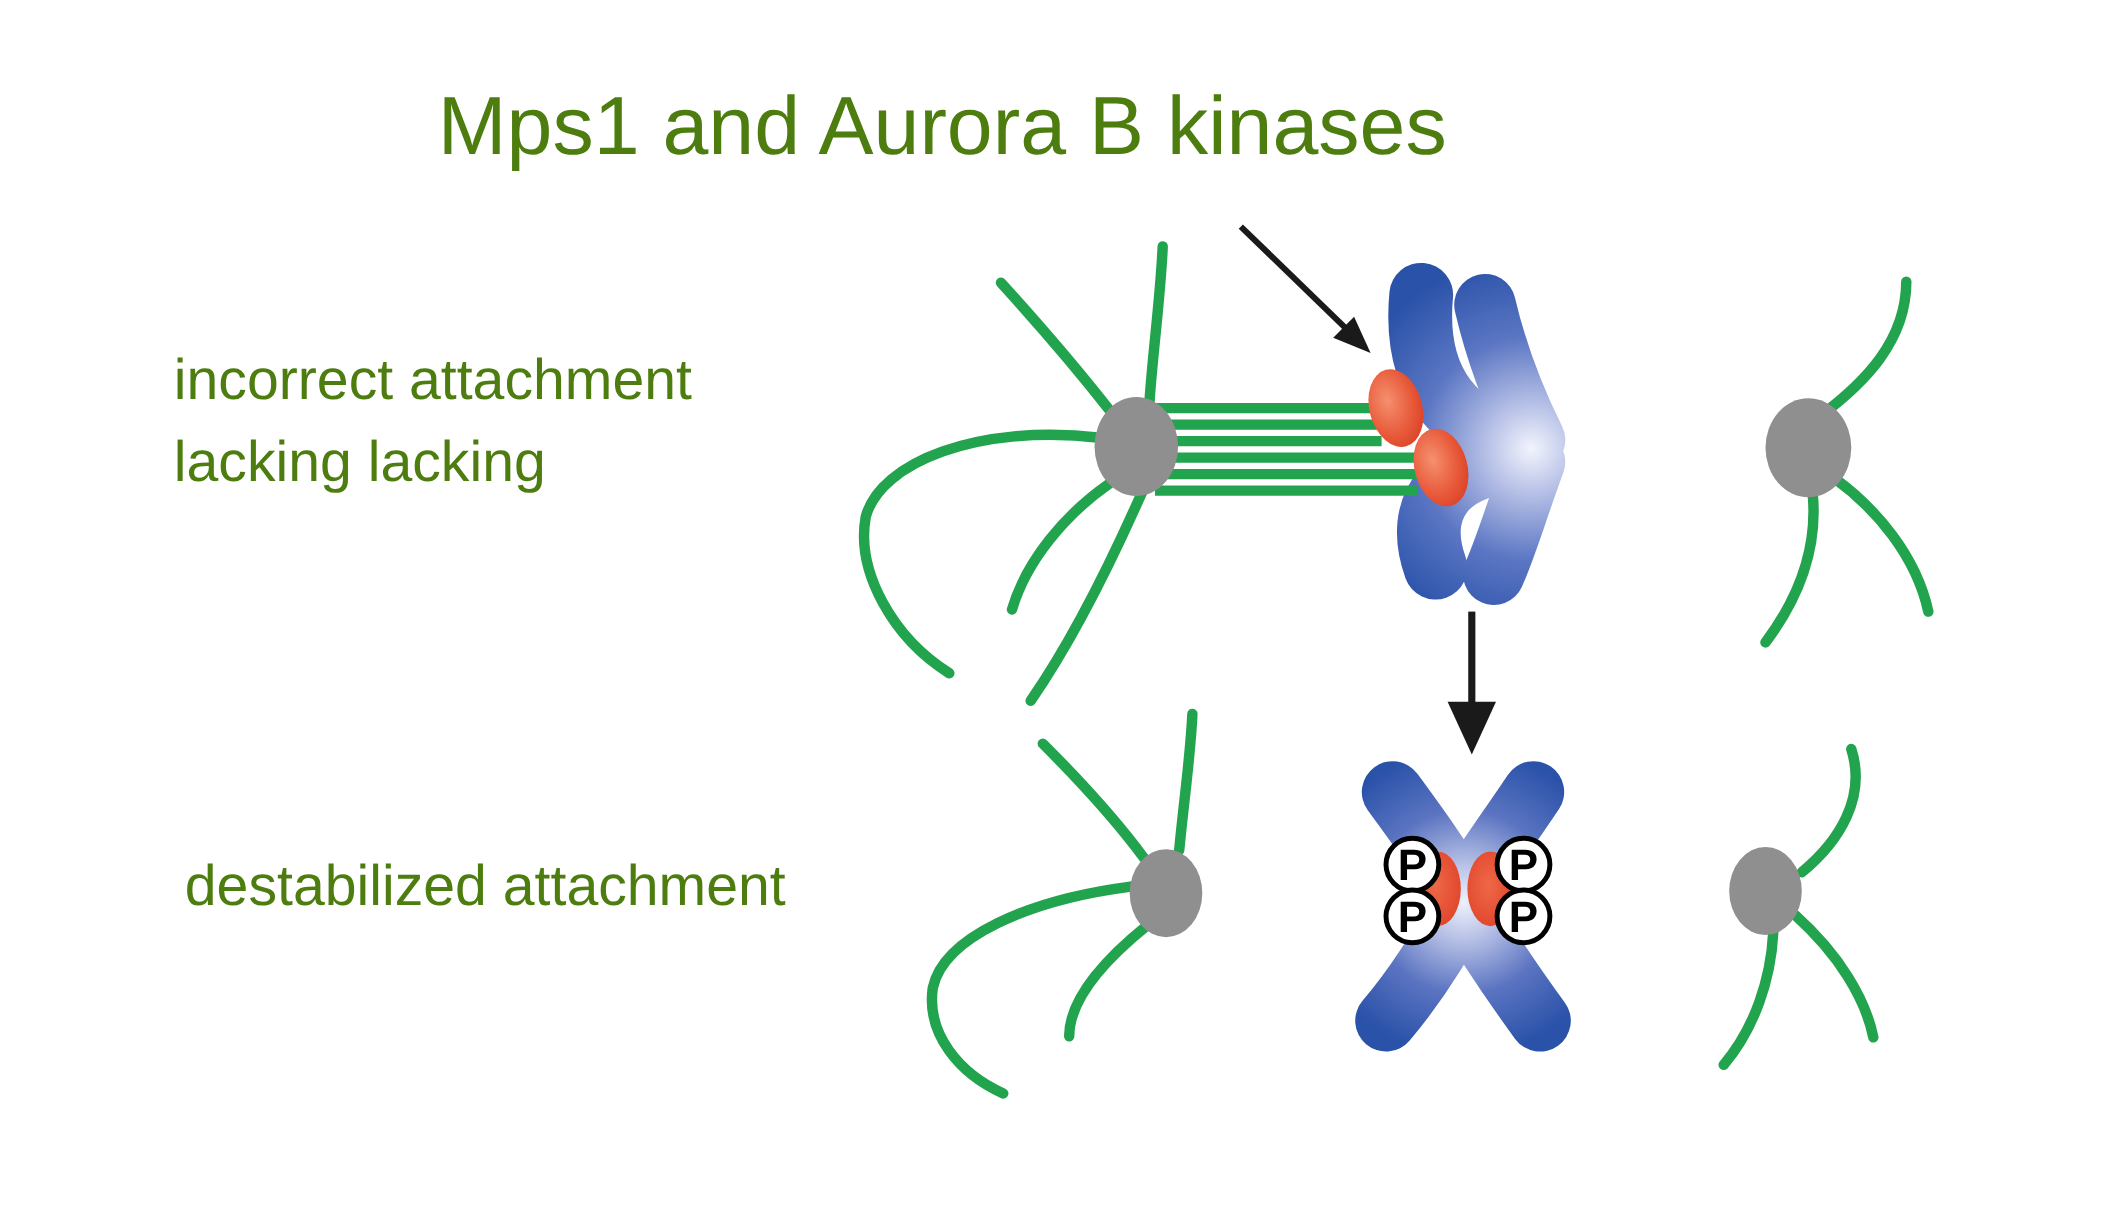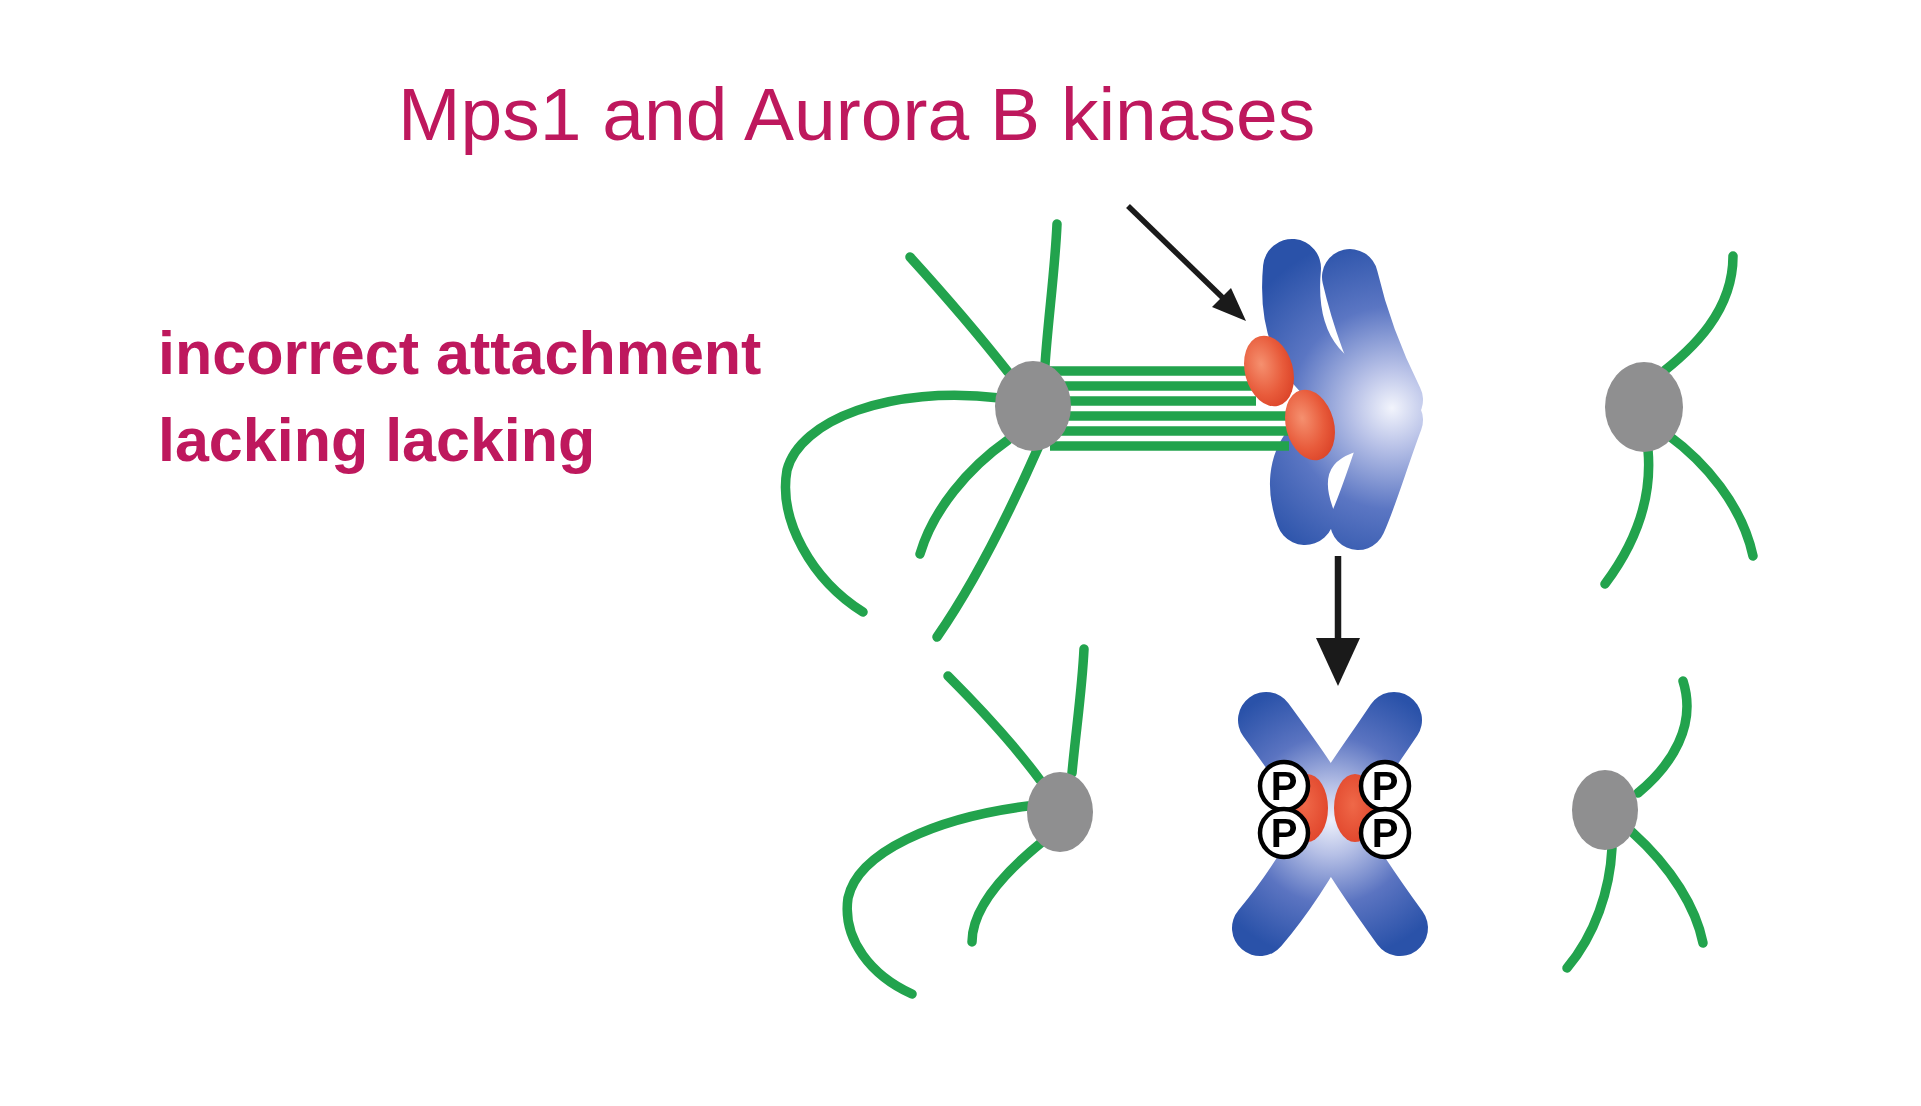--- a/index.html
+++ b/index.html
@@ -1,43 +1,44 @@
 <!DOCTYPE html>
 <html><head>
 <meta charset="utf-8">
 <style>
   html,body{margin:0;padding:0;background:#ffffff;}
   .figure{
     position:relative;width:1921px;height:1106px;background:#ffffff;
-    font-family:"Liberation Sans",sans-serif;color:#be185d;overflow:hidden;
+    font-family:"Liberation Sans",sans-serif;color:#4d7c0f;overflow:hidden;
   }
   .title{
     position:absolute;left:398px;top:77px;font-size:75px;line-height:1;
     white-space:nowrap;letter-spacing:0;
   }
-  .label{position:absolute;font-size:61px;line-height:1.42;white-space:nowrap;font-weight:bold;}
+  .label{position:absolute;font-size:52px;line-height:1.42;white-space:nowrap;}
   .label-top{left:158px;top:310px;}
   .label-bottom{left:168px;top:770px;}
   .diagram-svg{position:absolute;left:0;top:0;width:1921px;height:1106px;}
   .diagram-svg text{
     font-family:"Liberation Sans",sans-serif;font-weight:bold;font-size:40px;
   }
 </style>
 </head>
 <body>
 
 <div class="figure">
 
   <div class="title">Mps1 and Aurora B kinases</div>
 
   <div class="label label-top">
     <div>incorrect attachment</div>
     <div>lacking lacking</div>
   </div>
 
+  <div class="label label-bottom">destabilized attachment</div>
 
   <svg class="diagram-svg" viewBox="0 0 1921 1106">
     <defs>
       <radialGradient id="chromoTop" gradientUnits="userSpaceOnUse" cx="1392" cy="408" r="175">
         <stop offset="0%" stop-color="#F2F4FC"></stop>
         <stop offset="22%" stop-color="#BAC3E8"></stop>
         <stop offset="58%" stop-color="#5B76C3"></stop>
         <stop offset="100%" stop-color="#2A52A9"></stop>
       </radialGradient>
       <radialGradient id="chromoBot" gradientUnits="userSpaceOnUse" cx="1331" cy="820" r="140">

